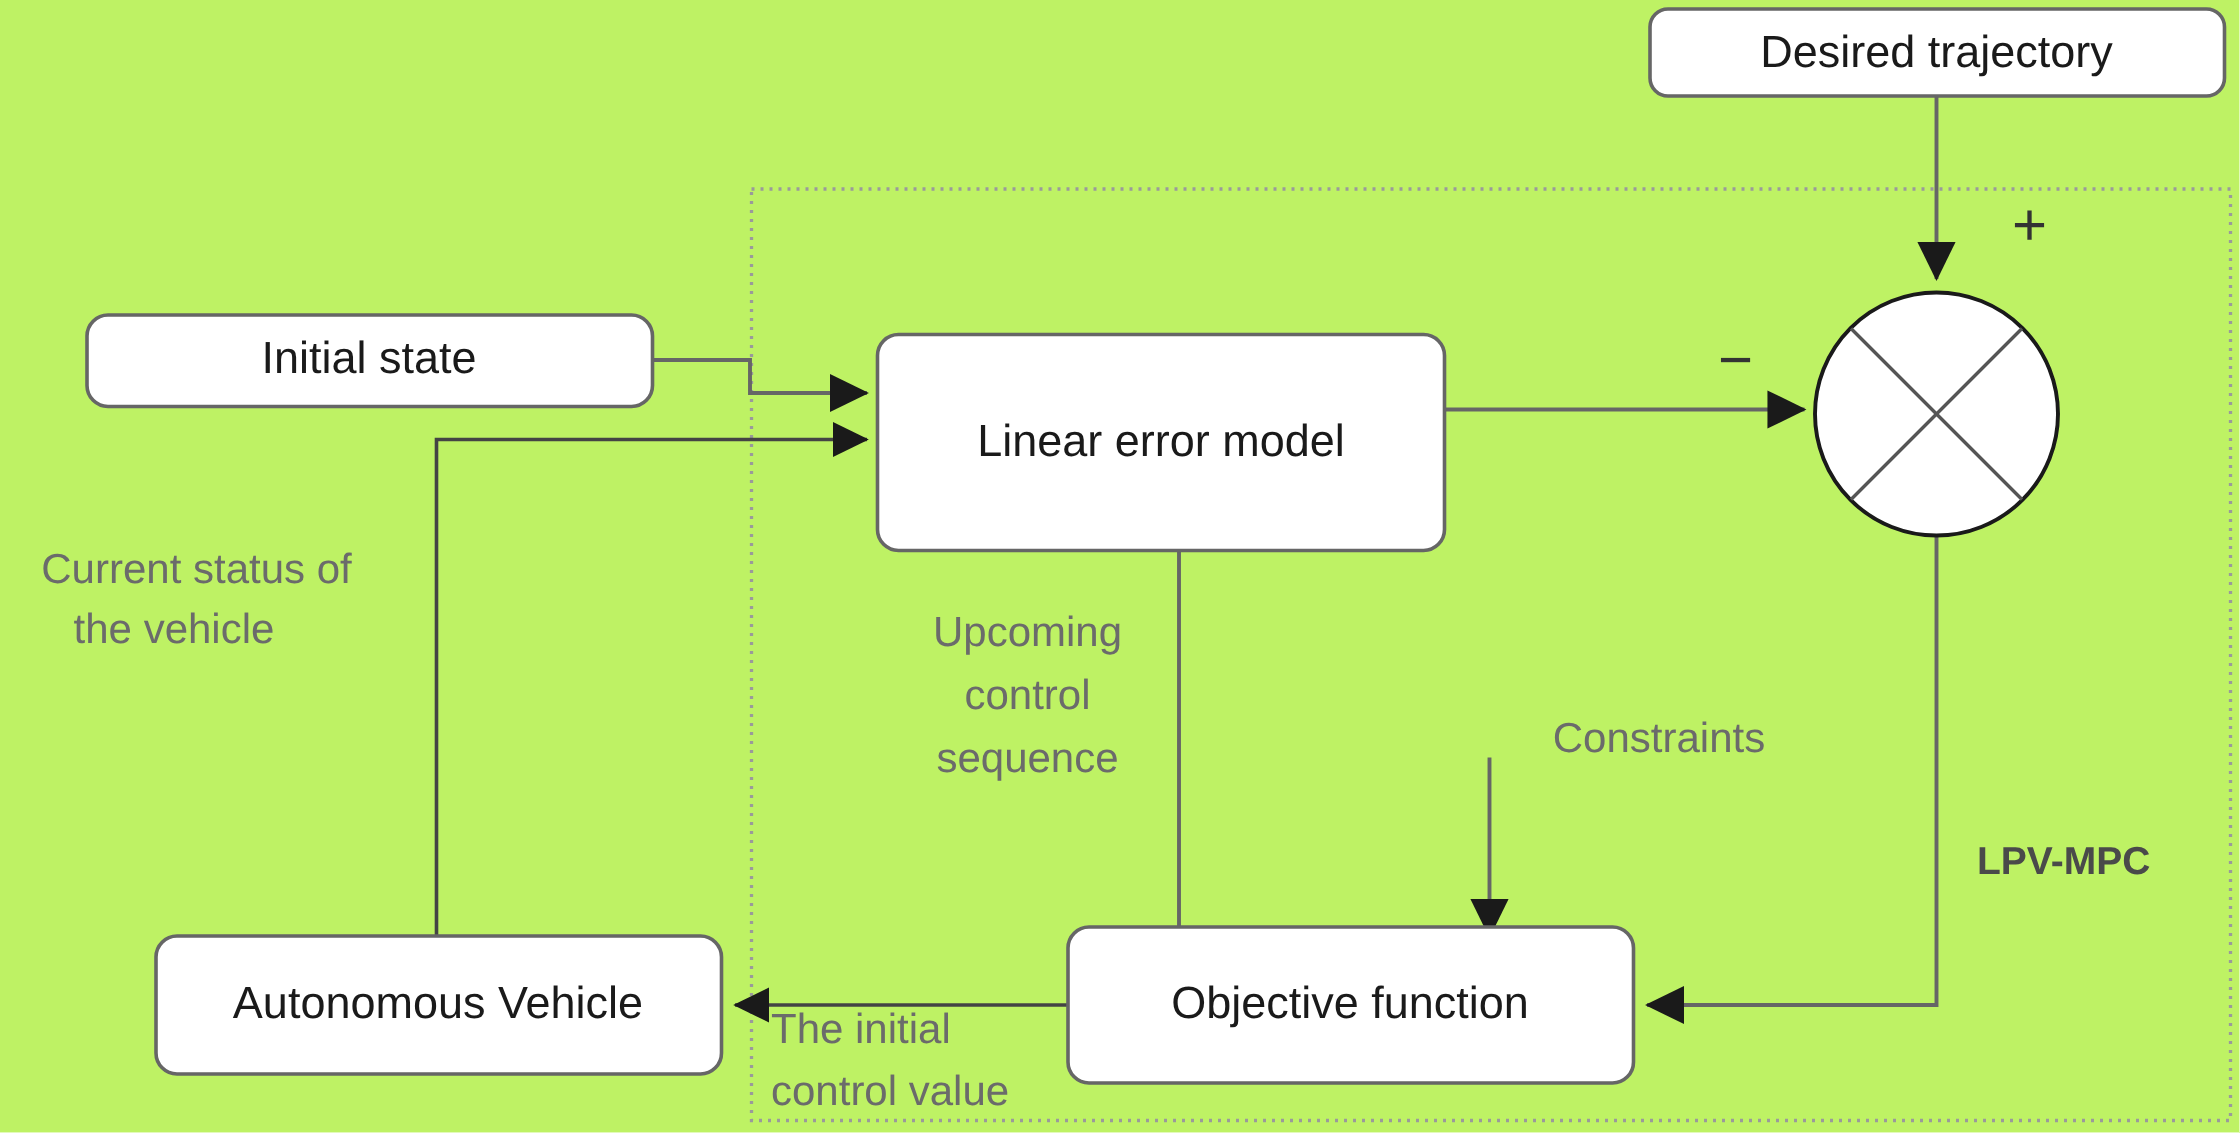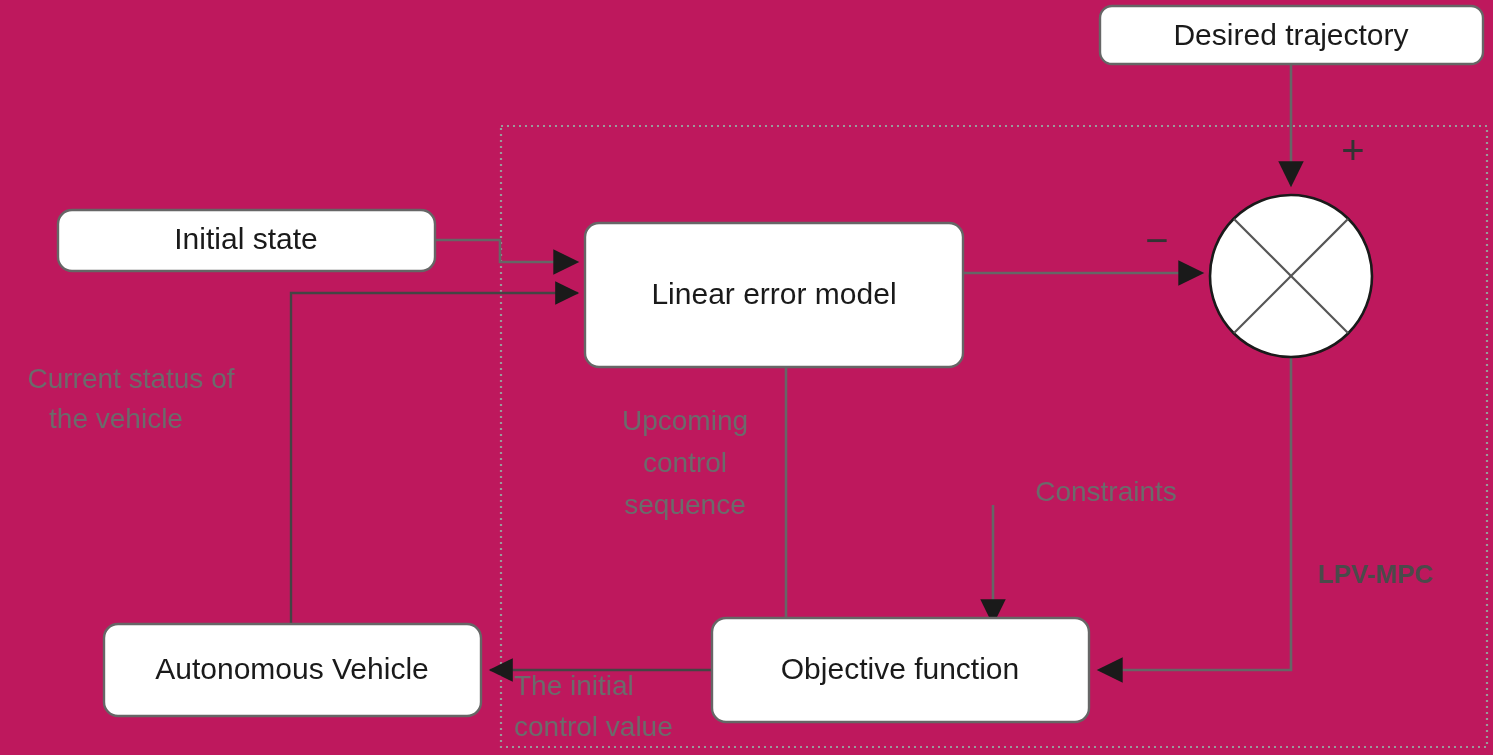--- a/index.html
+++ b/index.html
@@ -7,21 +7,21 @@
     padding: 0;
     background: #ffffff;
   }
   body {
     font-family: "Liberation Sans", sans-serif;
   }
   #canvas {
     position: relative;
     width: 1493px;
     height: 755px;
-    background: #be185d;
+    background: #bef264;
     overflow: hidden;
   }
   svg.diagram {
     position: absolute;
     left: 0;
     top: 0;
     width: 1493px;
     height: 755px;
   }
   .node-box {

